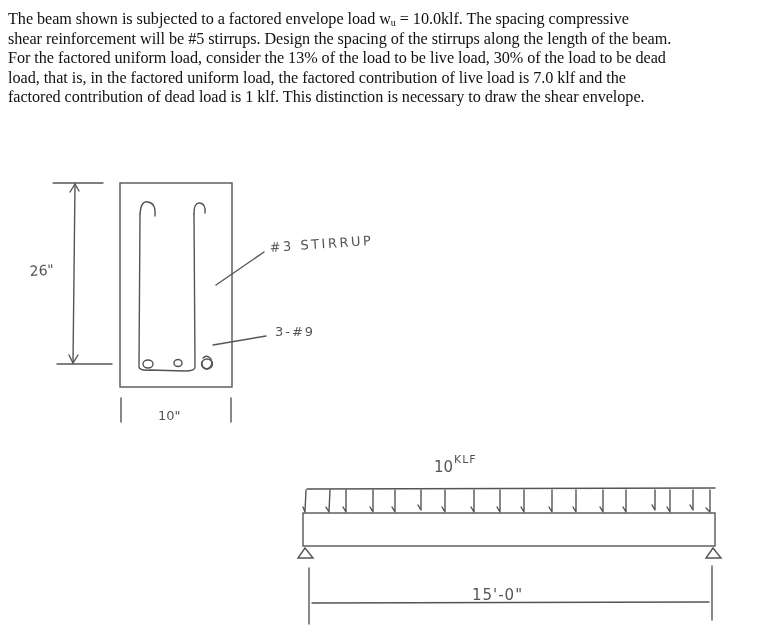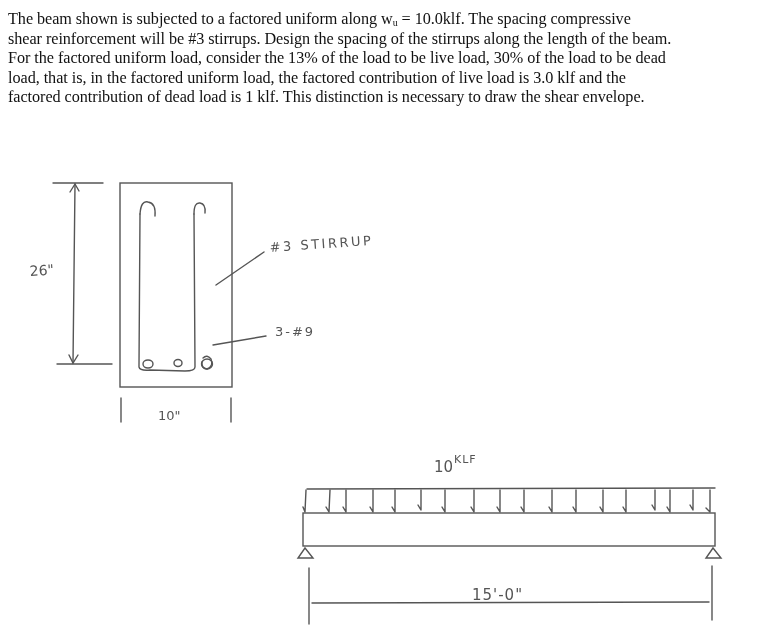--- a/index.html
+++ b/index.html
@@ -11,24 +11,24 @@
   }
   .problem-text .line { white-space: nowrap; display: block; }
   .problem-text sub { font-size: 10px; vertical-align: -2px; line-height: 0; }
   svg { position: absolute; left: 0; top: 0; }
   .hand { font-family: "DejaVu Sans", sans-serif; fill: #555555; }
 </style>
 </head>
 <body>
 
 <div class="problem-text">
-  <span class="line"><span>The beam shown is subjected to a factored uniform along w</span><sub>u</sub><span> = 10.0klf.   The spacing compressive</span></span>
-  <span class="line">shear reinforcement will be #3 stirrups.  Design the spacing of the stirrups along the length of the beam.</span>
+  <span class="line"><span>The beam shown is subjected to a factored envelope load w</span><sub>u</sub><span> = 10.0klf.   The spacing compressive</span></span>
+  <span class="line">shear reinforcement will be #5 stirrups.  Design the spacing of the stirrups along the length of the beam.</span>
   <span class="line">For the factored uniform load, consider the 13% of the load to be live load, 30% of the load to be dead</span>
-  <span class="line">load, that is, in the factored uniform load, the factored contribution of live load is 3.0 klf and the</span>
+  <span class="line">load, that is, in the factored uniform load, the factored contribution of live load is 7.0 klf and the</span>
   <span class="line">factored contribution of dead load is 1 klf. This distinction is necessary to draw the shear envelope.</span>
 </div>
 
 <svg width="780" height="640" viewBox="0 0 780 640">
   <g stroke="#555555" stroke-width="1.4" fill="none" stroke-linecap="round">
 
     <g>
 
       <line x1="53" y1="183" x2="103" y2="183"></line>
       <line x1="57" y1="364" x2="112" y2="364"></line>

